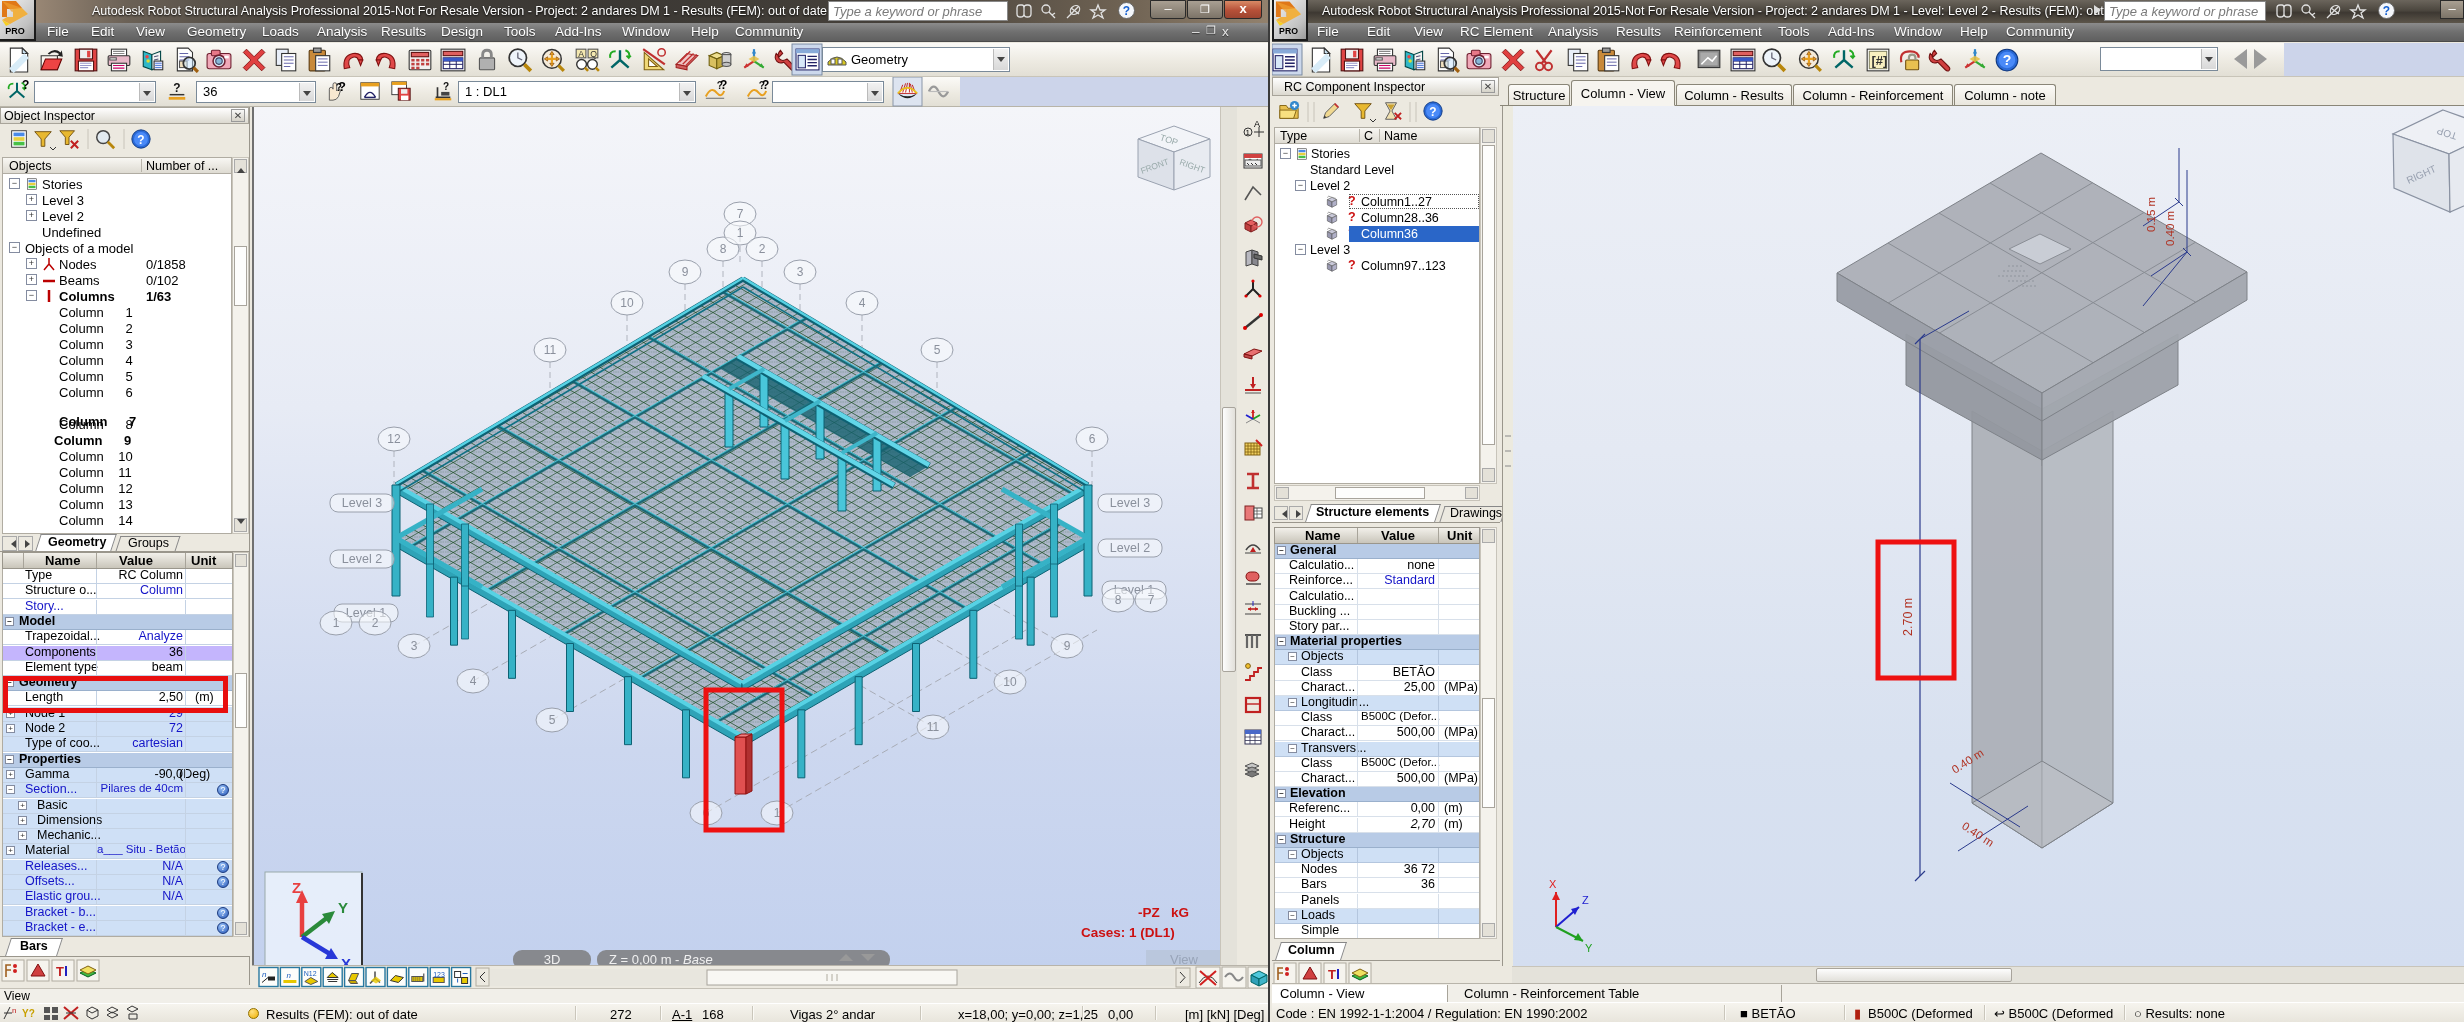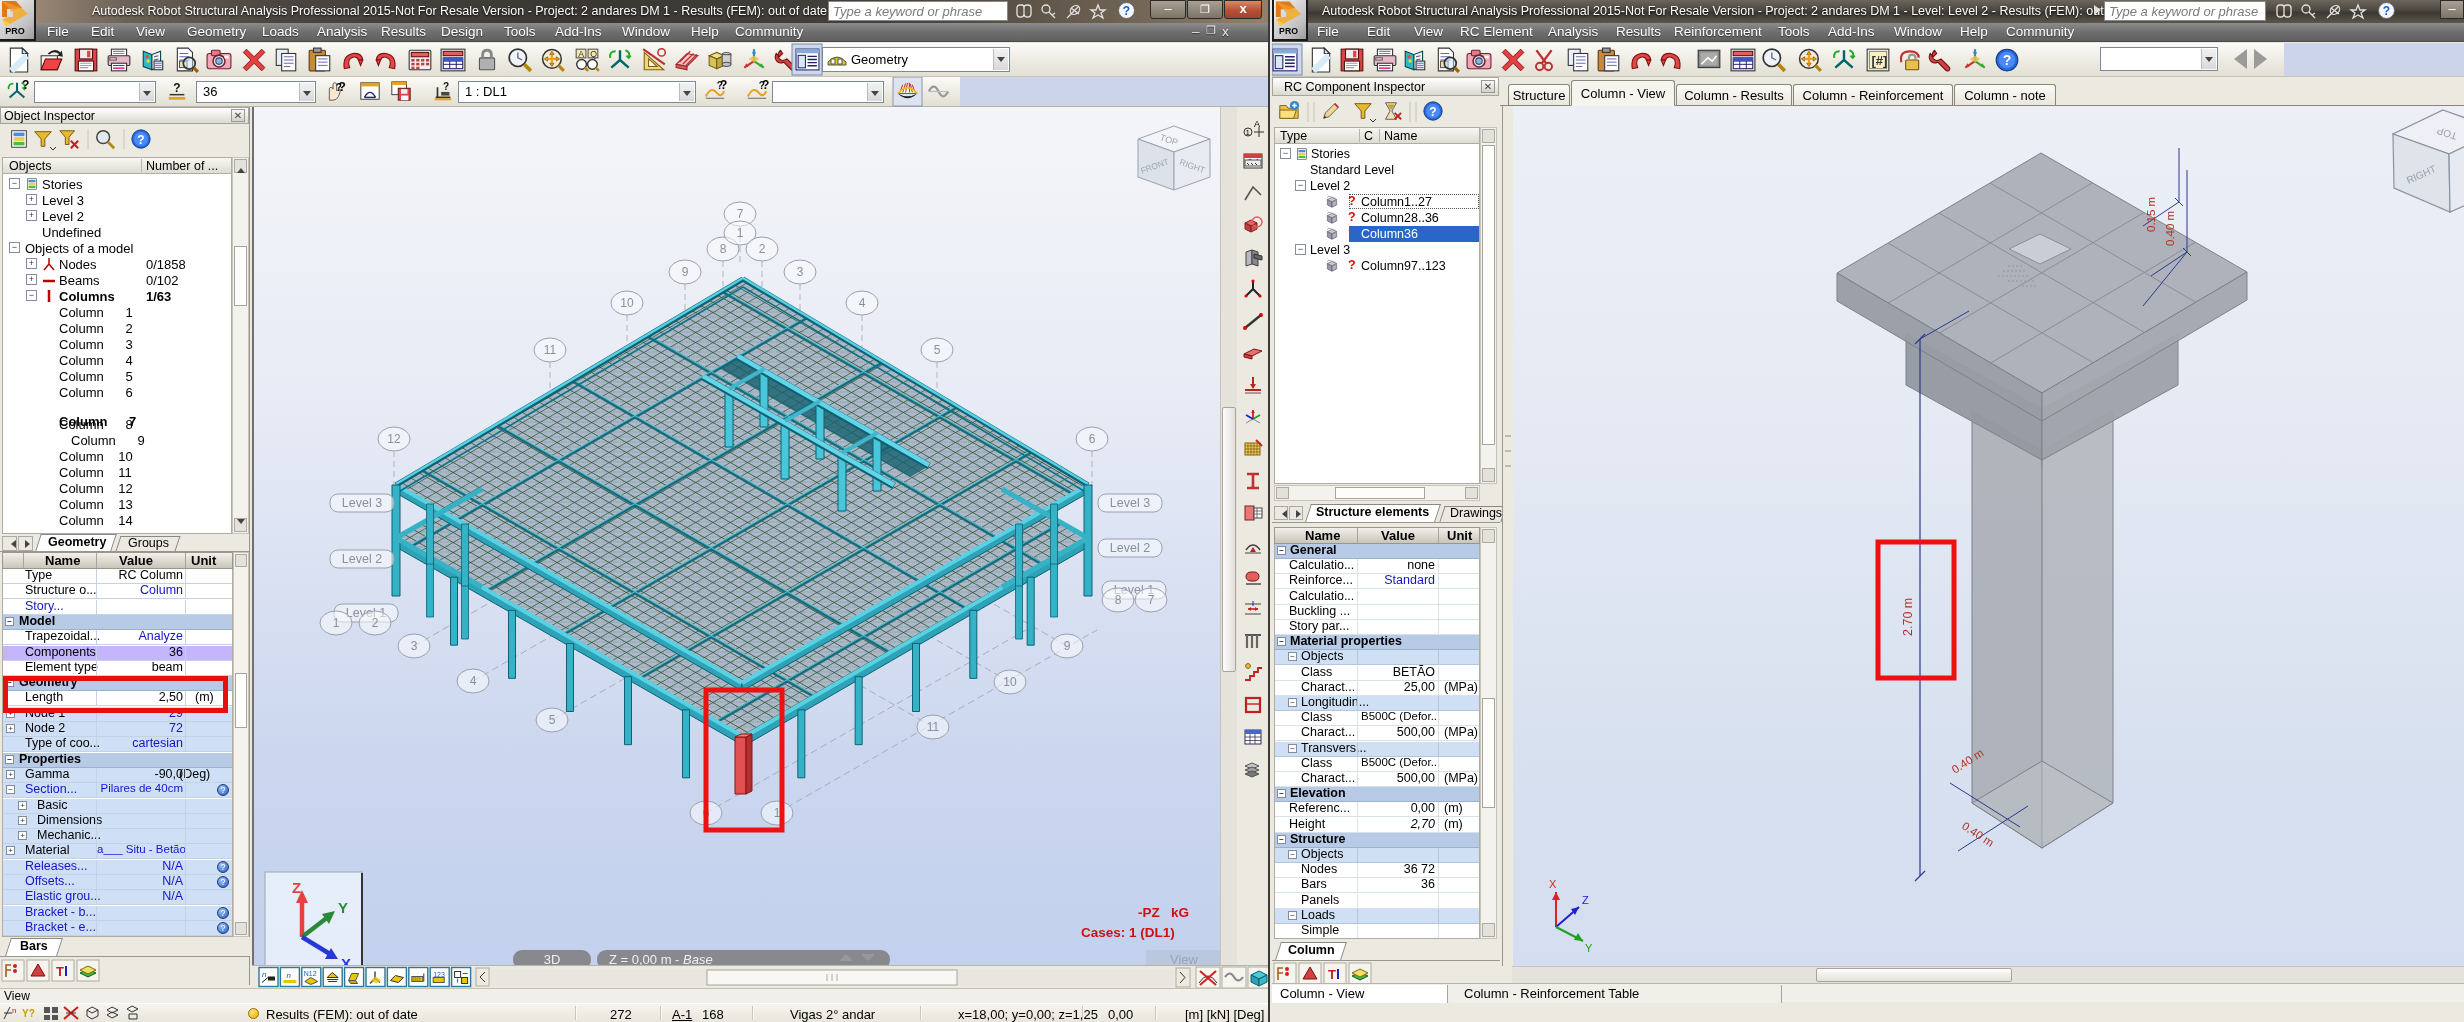--- a/index.html
+++ b/index.html
@@ -501,21 +501,21 @@
         <div class="abs" style="left:0;top:210px;width:228px;height:16px;">
           <span class="abs" style="left:56px;top:1px;font-weight:normal;">Column&nbsp;&nbsp;&nbsp;&nbsp;&nbsp;&nbsp;6</span>
         </div>
         <div class="abs" style="left:0;top:226px;width:228px;height:16px;">
           <span class="abs" style="left:56px;top:14px;font-weight:bold;text-align:center;">Column&nbsp;&nbsp;&nbsp;&nbsp;&nbsp;&nbsp;7</span>
         </div>
         <div class="abs" style="left:0;top:242px;width:228px;height:16px;">
           <span class="abs" style="left:56px;top:1px;font-weight:normal;">Column&nbsp;&nbsp;&nbsp;&nbsp;&nbsp;&nbsp;8</span>
         </div>
         <div class="abs" style="left:0;top:258px;width:228px;height:16px;">
-          <span class="abs" style="left:68px;top:1px;font-weight:normal;">Column&nbsp;&nbsp;&nbsp;&nbsp;&nbsp;&nbsp;9</span>
+          <span class="abs" style="left:51px;top:1px;font-weight:bold;">Column&nbsp;&nbsp;&nbsp;&nbsp;&nbsp;&nbsp;9</span>
         </div>
         <div class="abs" style="left:0;top:274px;width:228px;height:16px;">
           <span class="abs" style="left:56px;top:1px;font-weight:normal;">Column&nbsp;&nbsp;&nbsp;&nbsp;10</span>
         </div>
         <div class="abs" style="left:0;top:290px;width:228px;height:16px;">
           <span class="abs" style="left:56px;top:1px;font-weight:normal;">Column&nbsp;&nbsp;&nbsp;&nbsp;11</span>
         </div>
         <div class="abs" style="left:0;top:306px;width:228px;height:16px;">
           <span class="abs" style="left:56px;top:1px;font-weight:normal;">Column&nbsp;&nbsp;&nbsp;&nbsp;12</span>
         </div>
@@ -1629,20 +1629,32 @@
 
   <div class="abs" style="left:240px;top:966px;width:952px;height:17px;background:#e4e2da;border-top:1px solid #c8c4ba;">
     <div class="abs" style="left:304px;top:1px;width:196px;height:14px;background:linear-gradient(180deg,#fdfdfd,#e2e0da);border:1px solid #a8a49c;border-radius:2px;"></div>
   </div>
 
   <div class="abs" style="left:0;top:983px;width:1192px;height:19px;background:#f1efe9;border-top:1px solid #b8b4aa;font-size:13px;">
     <div class="abs" style="left:0px;top:1px;width:176px;height:18px;background:#fff;border-right:1px solid #a8a49a;padding-left:8px;line-height:18px;">Column - View</div>
     <div class="abs" style="left:180px;top:1px;width:330px;height:18px;background:#f1efe9;border-right:1px solid #a8a49a;padding-left:12px;line-height:18px;">Column - Reinforcement Table</div>
   </div>
 
+  <div class="statusbar" style="left:0;top:1002px;width:1192px;height:20px;">
+    <span class="sbtxt" style="left:4px;">Code : EN 1992-1-1:2004 / Regulation: EN 1990:2002</span>
+    <div class="sep" style="left:452px;"></div>
+    <span class="sbtxt" style="left:468px;">■ BETÃO</span>
+    <div class="sep" style="left:572px;"></div>
+    <span class="sbtxt" style="left:582px;color:#b02010;">▮</span>
+      <span class="sbtxt" style="left:596px;">B500C (Deformed</span>
+    <div class="sep" style="left:712px;"></div>
+    <span class="sbtxt" style="left:722px;">↩ B500C (Deformed</span>
+    <div class="sep" style="left:852px;"></div>
+    <span class="sbtxt" style="left:862px;">○ Results: none</span>
+  </div>
 </div>
 
 <svg class="abs" style="left:0;top:1004px;width:260px;height:18px;z-index:3;">
     <g transform="translate(2,1)">
       <path d="M2 14 L8 2 M2 8 H10" stroke="#333"></path>
       <text x="10" y="8" font-size="8" fill="#c02020">n</text>
     </g>
     <g transform="translate(22,1)">
       <text x="0" y="12" font-size="10" fill="#c8a000" font-weight="bold">Y?</text>
     </g>

